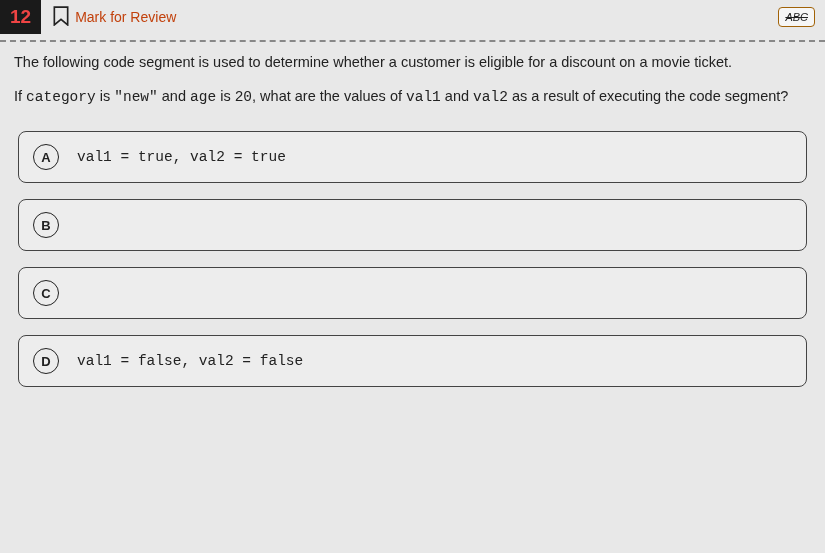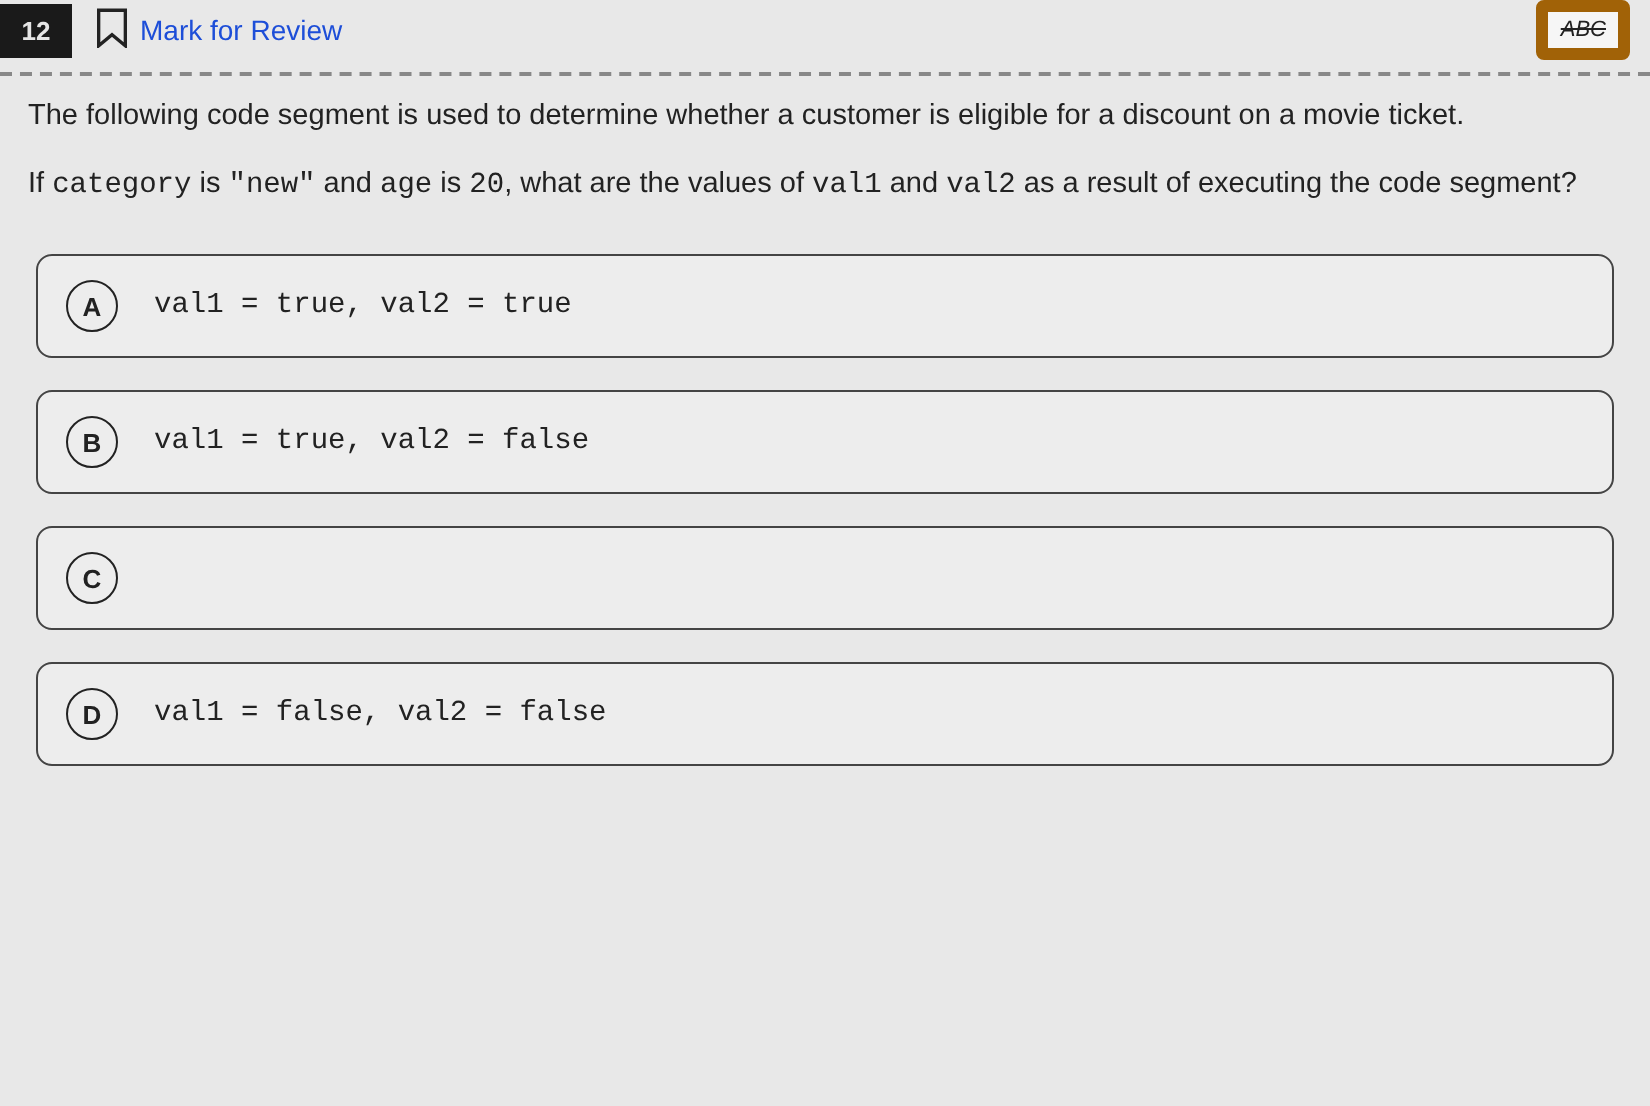--- a/index.html
+++ b/index.html
@@ -14,39 +14,39 @@
     }
     .header {
       display: flex;
       align-items: center;
       padding: 0 10px 6px 0;
       border-bottom: 2px dashed #888;
       margin-bottom: 10px;
     }
     .qnum {
       background: #1a1a1a;
-      color: #e5e5e5;
+      color: #ef4444;
       font-weight: bold;
-      font-size: 13px;
+      font-size: 19px;
       padding: 6px 10px;
       min-width: 36px;
       text-align: center;
     }
     .bookmark {
       margin-left: 12px;
       display: flex;
       align-items: center;
       gap: 6px;
       cursor: pointer;
     }
     .bookmark svg { width: 16px; height: 20px; }
-    .bookmark-label { font-size: 14px; color: #1d4ed8; }
+    .bookmark-label { font-size: 14px; color: #c2410c; }
     .spacer { flex: 1; }
     .tool-btn {
-      border: 6px solid #a16207;
+      border: 1px solid #a16207;
       border-radius: 4px;
       background: #f6f6f6;
       padding: 3px 6px;
       font-size: 11px;
       font-style: italic;
       text-decoration: line-through;
       cursor: pointer;
     }
     .content { padding: 0 14px; }
     .prompt { line-height: 1.4; margin-bottom: 14px; font-size: 14.5px; }
@@ -111,21 +111,20 @@
     <span>If </span><span class="mono">category</span><span> is </span><span class="mono">"new"</span><span> and </span><span class="mono">age</span><span> is </span><span class="mono">20</span><span>, what are the values of </span><span class="mono">val1</span><span> and </span><span class="mono">val2</span><span> as a result of executing the code segment?</span>
   </p>
 
   <div class="options">
     <div class="option">
       <div class="opt-letter">A</div>
       <div class="opt-text">val1 = true, val2 = true</div>
     </div>
     <div class="option">
       <div class="opt-letter">B</div>
-      <div class="opt-text">val1 = true, val2 = false</div>
     </div>
     <div class="option">
       <div class="opt-letter">C</div>
     </div>
     <div class="option">
       <div class="opt-letter">D</div>
       <div class="opt-text">val1 = false, val2 = false</div>
     </div>
   </div>
 </div>

